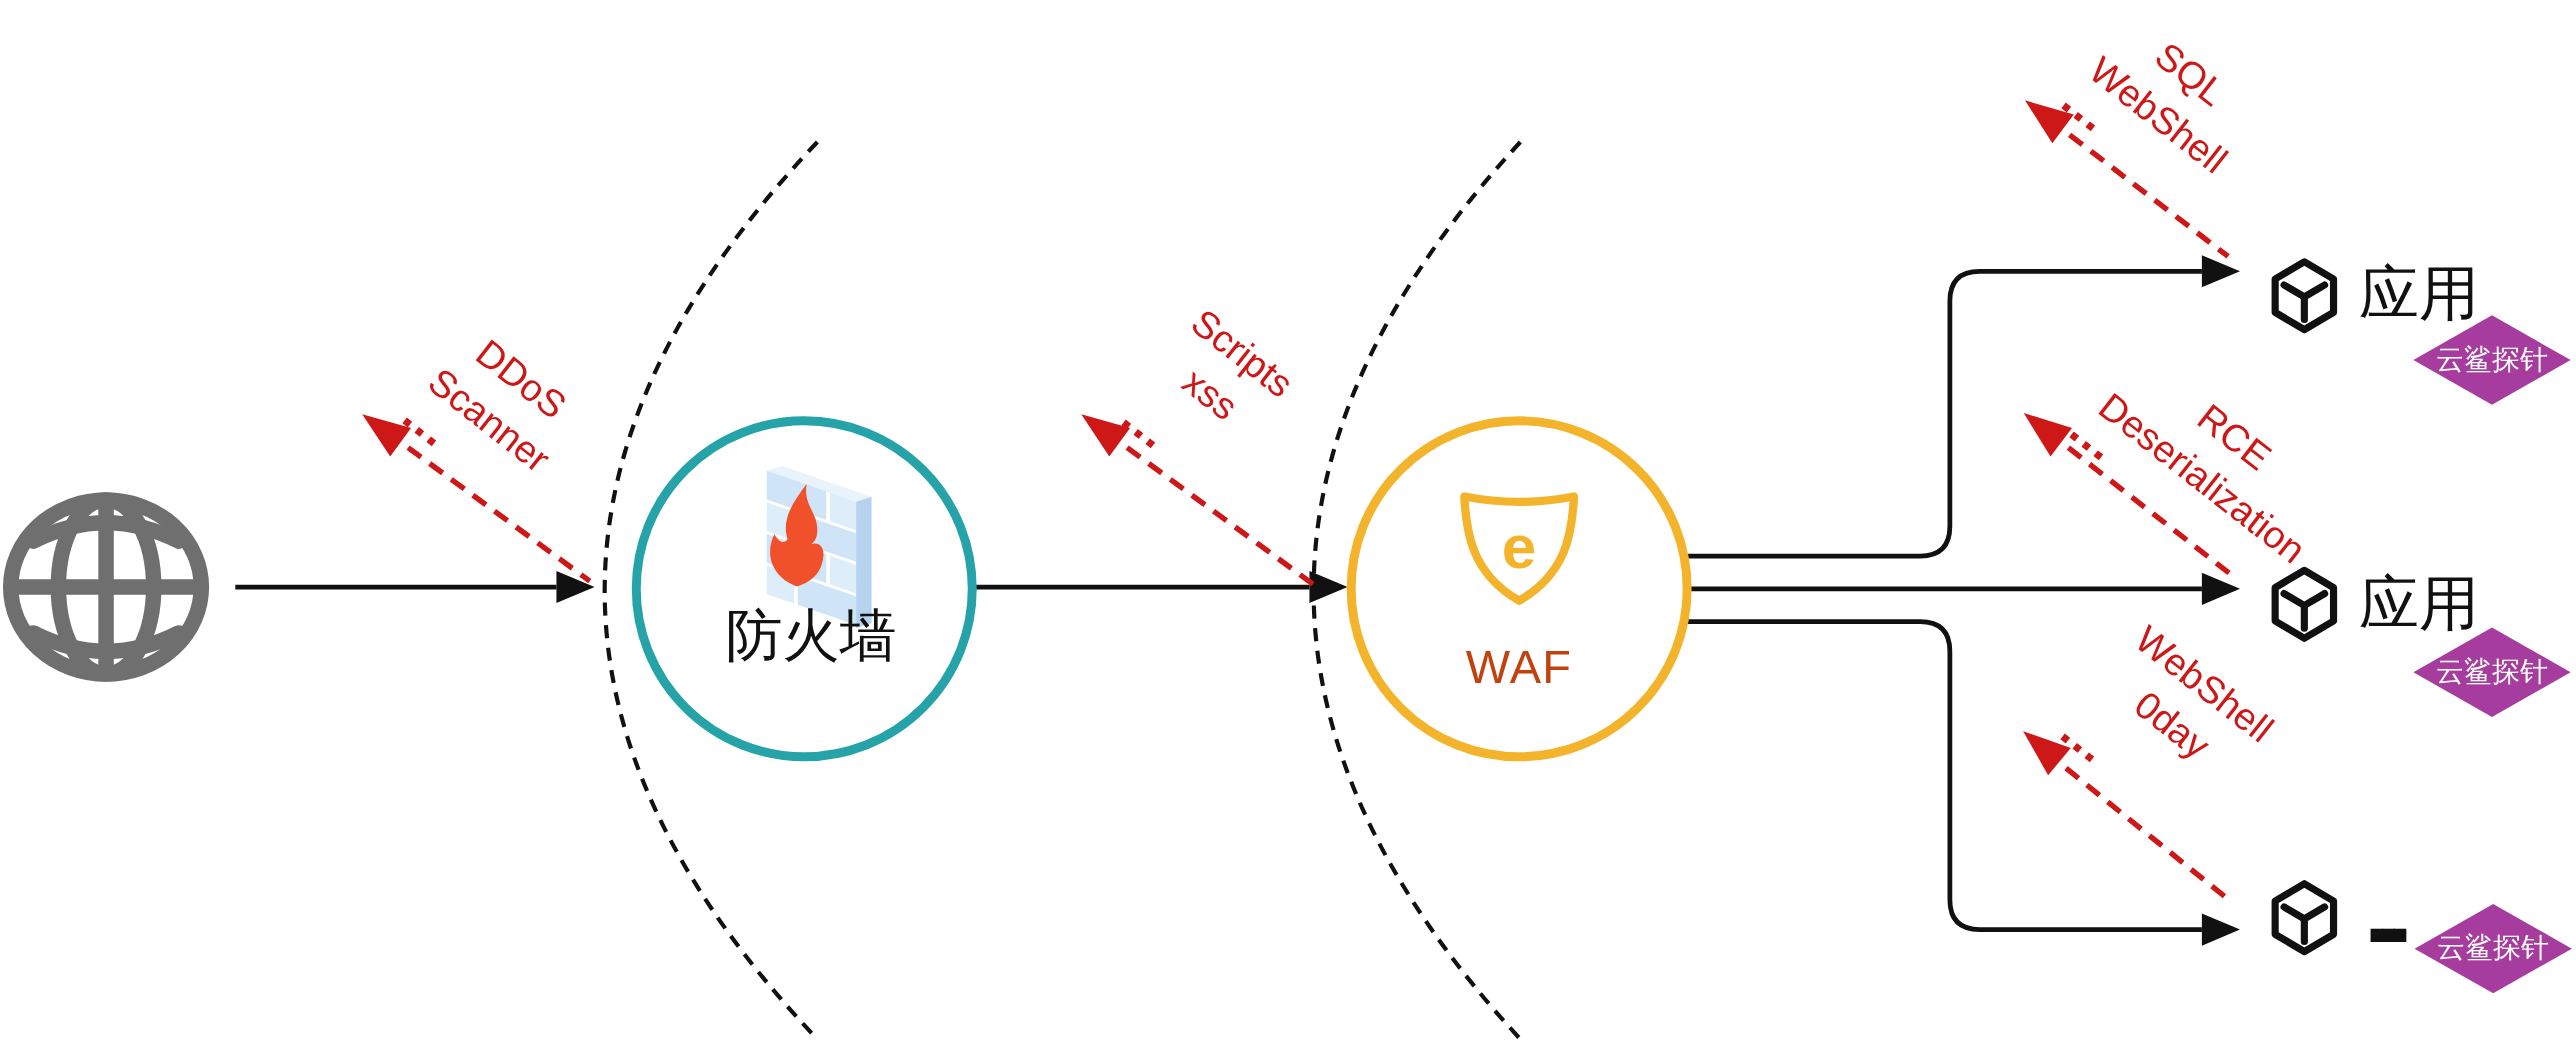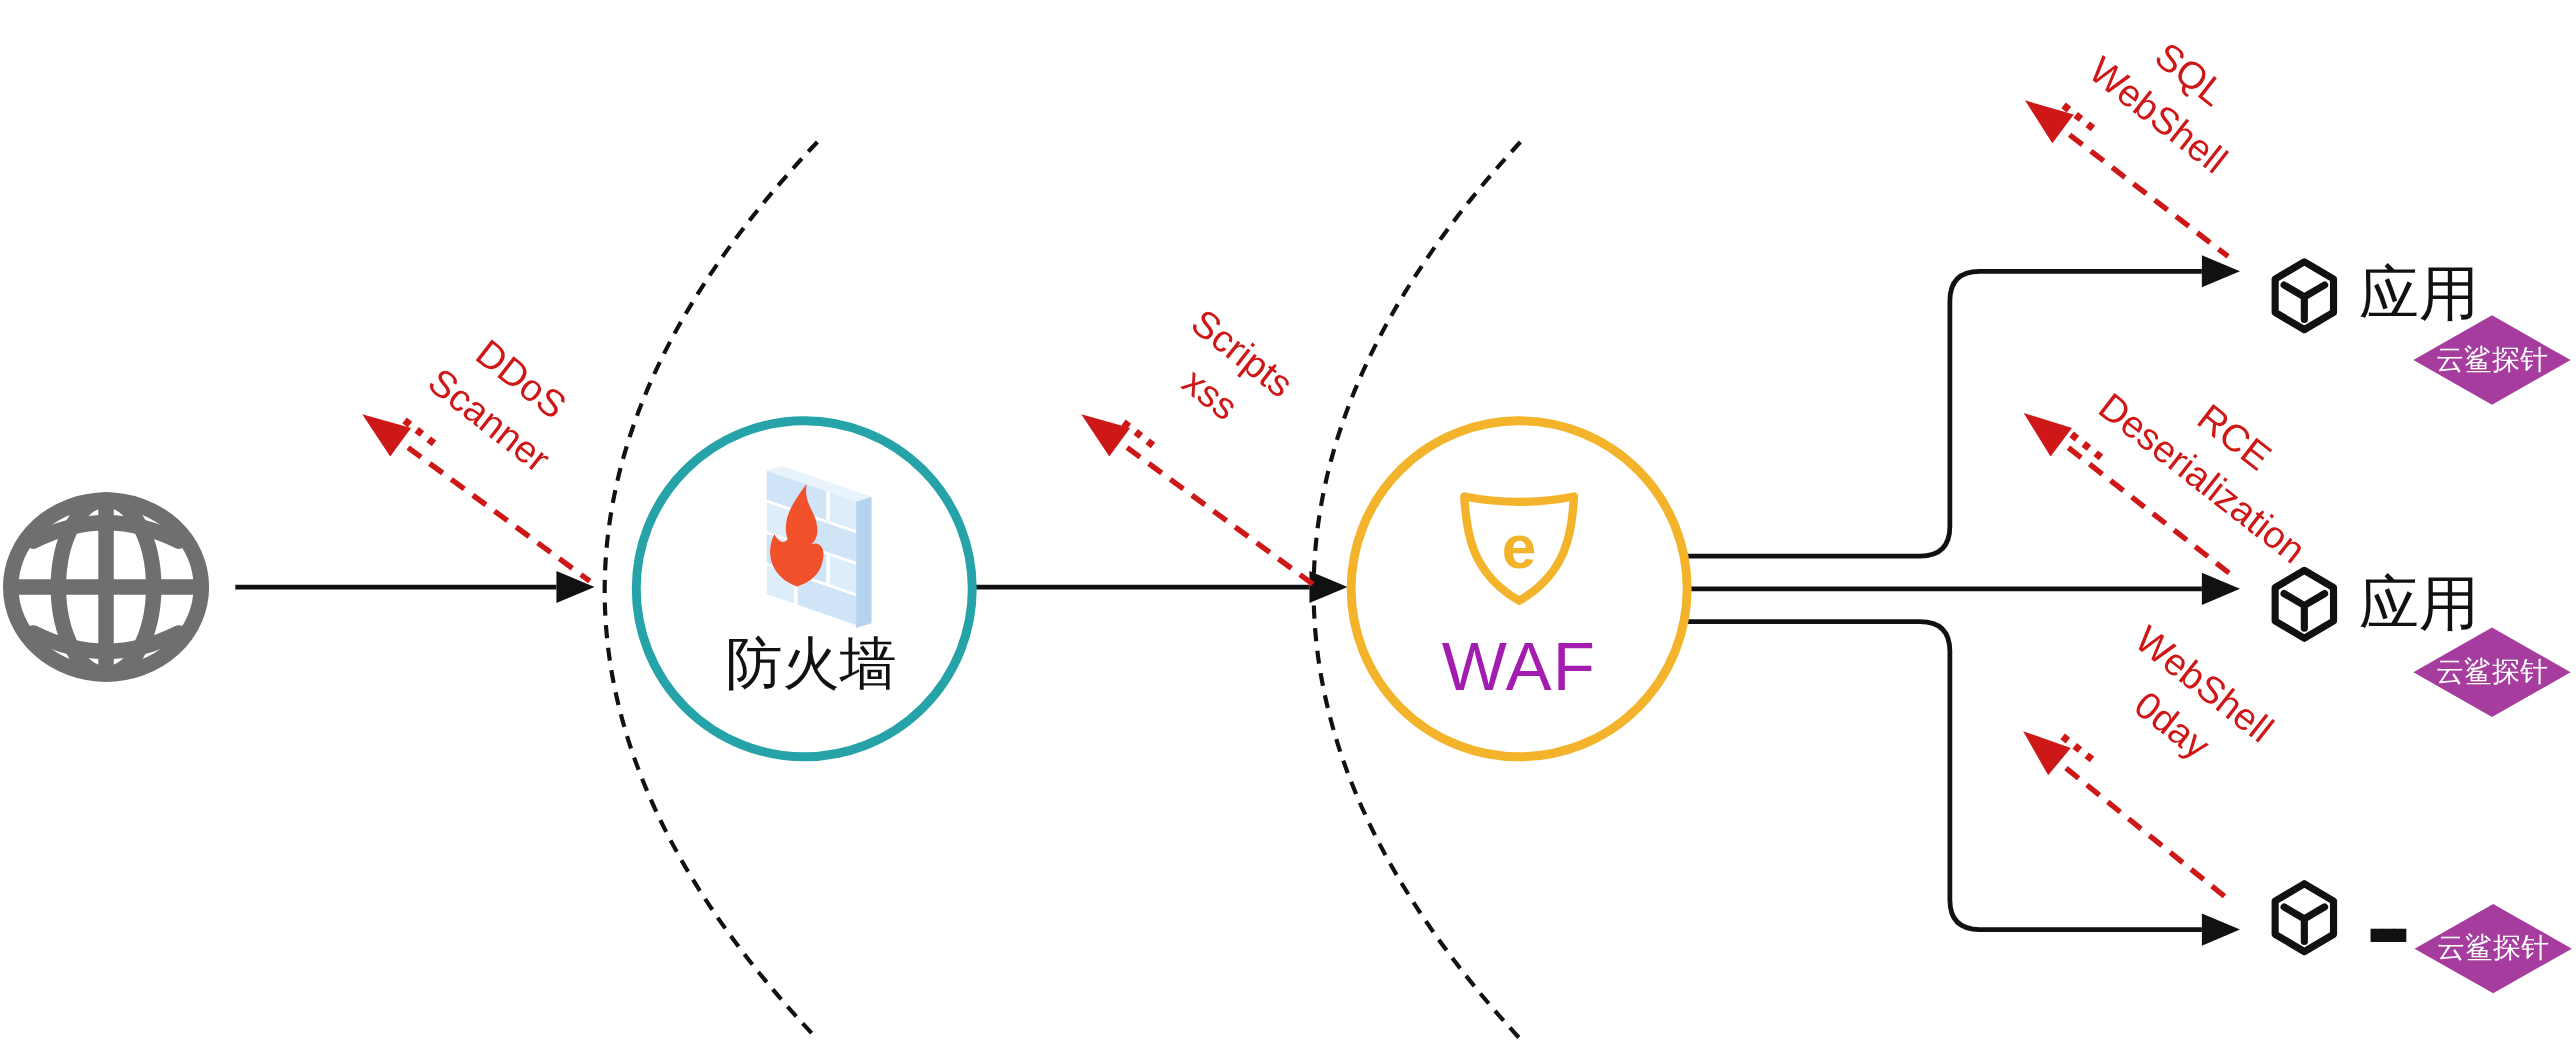--- a/index.html
+++ b/index.html
@@ -4,21 +4,21 @@
 <style>
   html,body{margin:0;padding:0;background:#fff;}
   .canvas{
     position:relative;width:2576px;height:1043px;background:#fff;overflow:hidden;
     font-family:"Liberation Sans","DejaVu Sans",sans-serif;color:#111;
   }
   svg{position:absolute;left:0;top:0;}
   .abs{position:absolute;}
   .center{transform:translate(-50%,-50%);}
   .cjk{font-size:60px;color:#111;white-space:nowrap;font-weight:400;}
-  .waf-text{font-size:69px;color:#a21caf;white-space:nowrap;letter-spacing:1.2px;}
+  .waf-text{font-size:47px;color:#c2410c;white-space:nowrap;letter-spacing:1.2px;}
   .attack{
     color:var(--c-attack_red,#CE1717);font-size:38px;line-height:1.38;text-align:center;
     white-space:nowrap;transform:translate(-50%,-50%) rotate(38deg);
   }
   .more{
     color:var(--c-attack_red,#CE1717);font-size:48px;font-weight:bold;letter-spacing:2.4px;
     transform:translate(-50%,-50%) rotate(38deg);line-height:1;
   }
   .badge-text{color:#fff;font-size:28px;white-space:nowrap;}
   .dots-label{font-size:89px;font-weight:bold;letter-spacing:-13px;color:#111;line-height:104px;white-space:nowrap;}
@@ -132,21 +132,21 @@
     <g>
       <path class="red-dash" d="M 3472,751 L 3750,968"></path>
       <polygon class="red-head" points="3397,693 3442,766 3478,718"></polygon>
     </g>
     <g>
       <path class="red-dash" d="M 3468,1289 L 3735,1505"></path>
       <polygon class="red-head" points="3396,1227 3438,1301 3476,1255"></polygon>
     </g>
   </svg>
 
-  <div class="abs center cjk" style="left:811px;top:664px;font-size:57px;">防火墙</div>
+  <div class="abs center cjk" style="left:811px;top:636px;font-size:57px;">防火墙</div>
   <div class="abs center waf-text" style="left:1519px;top:666px;">WAF</div>
   <div class="abs center shield-e" style="left:1519px;top:546px;">e</div>
 
   <div class="abs center cjk" style="left:2419px;top:294px;">应用</div>
   <div class="abs center cjk" style="left:2419px;top:604px;">应用</div>
   <div class="abs center dots-label" style="left:2382px;top:911px;">...</div>
 
   <div class="abs center badge-text" style="left:2492px;top:360px;">云鲨探针</div>
   <div class="abs center badge-text" style="left:2492px;top:672px;">云鲨探针</div>
   <div class="abs center badge-text" style="left:2493px;top:948px;">云鲨探针</div>

